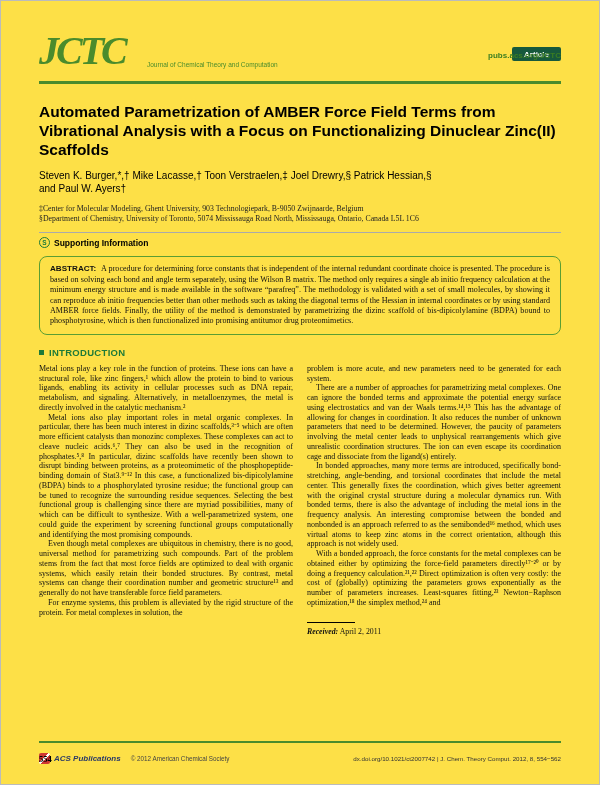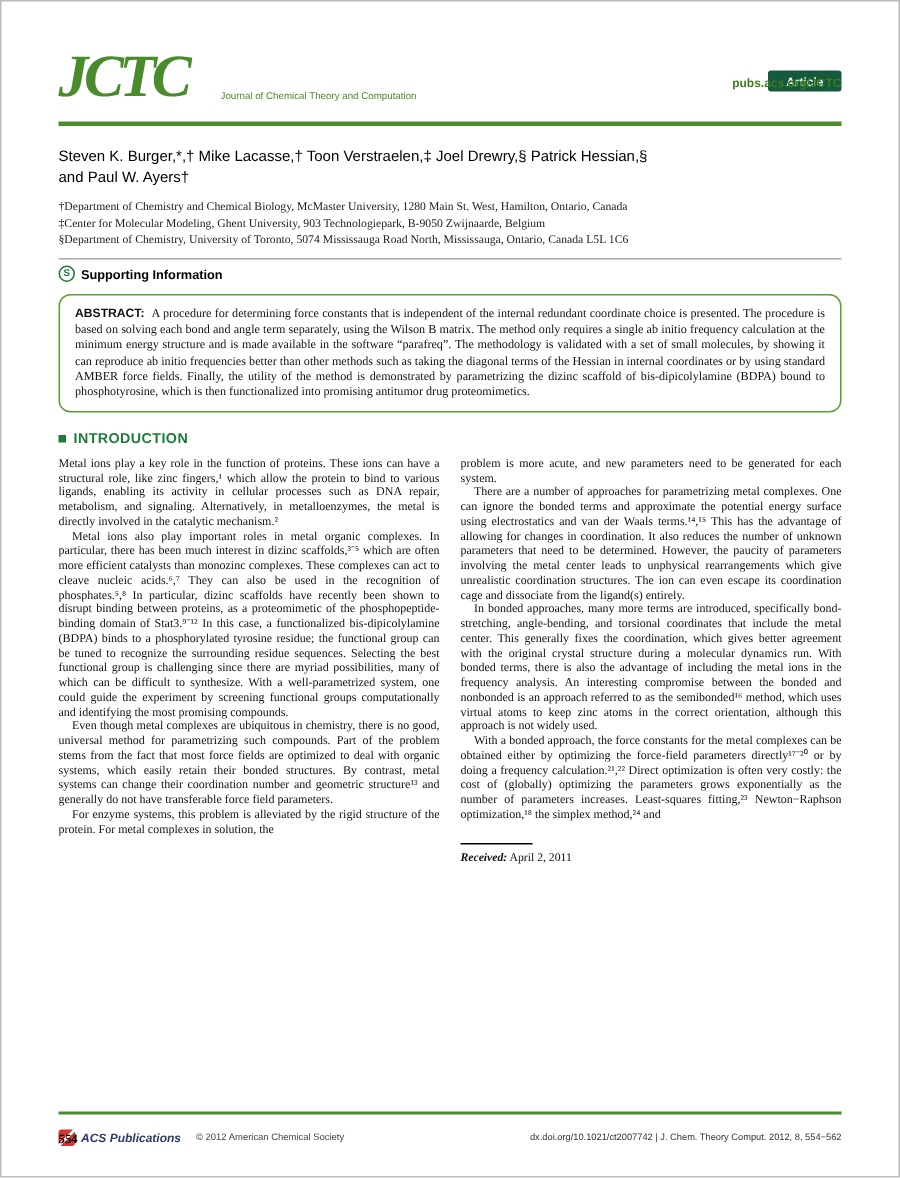--- a/index.html
+++ b/index.html
@@ -1,18 +1,18 @@
 <!DOCTYPE html>
 <html><head>
 <meta charset="utf-8">
 <style>
   html,body { margin:0; padding:0; background:#e8e8e8; }
   .page {
     position:relative; width:600px; height:785px; margin:0 auto;
-    background:#ffffff; border:1px solid #bbb; box-sizing:border-box;
+    background:#fde047; border:1px solid #bbb; box-sizing:border-box;
     overflow:hidden; font-family:"Liberation Serif", serif; color:#111;
   }
   
   .header { position:relative; height:88px; }
   .logo {
     position:absolute; left:38px; top:30px;
     font-family:"Liberation Serif", serif; font-style:italic; font-weight:bold;
     font-size:40px; line-height:1; letter-spacing:-3px; color:#4a8b2c;
   }
   .journal-name {
@@ -96,28 +96,28 @@
 
   <header class="header">
     <div class="logo">JCTC</div>
     <div class="journal-name">Journal of Chemical Theory and Computation</div>
     <div class="badge">Article</div>
     <a class="pubs-link">pubs.acs.org/JCTC</a>
     <div class="header-rule"></div>
   </header>
 
   <main class="content">
+    <h1 class="title">Automated Parametrization of AMBER Force Field Terms from Vibrational Analysis with a Focus on Functionalizing Dinuclear Zinc(II) Scaffolds</h1>
 
     <div class="authors">
       <div>Steven K. Burger,*,† Mike Lacasse,† Toon Verstraelen,‡ Joel Drewry,§ Patrick Hessian,§</div>
       <div>and Paul W. Ayers†</div>
     </div>
 
     <div class="affils">
-      <div class="affil">†Department of Chemistry and Chemical Biology, McMaster University, 1280 Main St. West, Hamilton, Ontario, Canada</div>
       <div class="affil">‡Center for Molecular Modeling, Ghent University, 903 Technologiepark, B-9050 Zwijnaarde, Belgium</div>
       <div class="affil">§Department of Chemistry, University of Toronto, 5074 Mississauga Road North, Mississauga, Ontario, Canada L5L 1C6</div>
     </div>
 
     <div class="supporting">
       <span class="s-icon">S</span>
       <span class="s-label">Supporting Information</span>
     </div>
 
     <div class="abstract">

